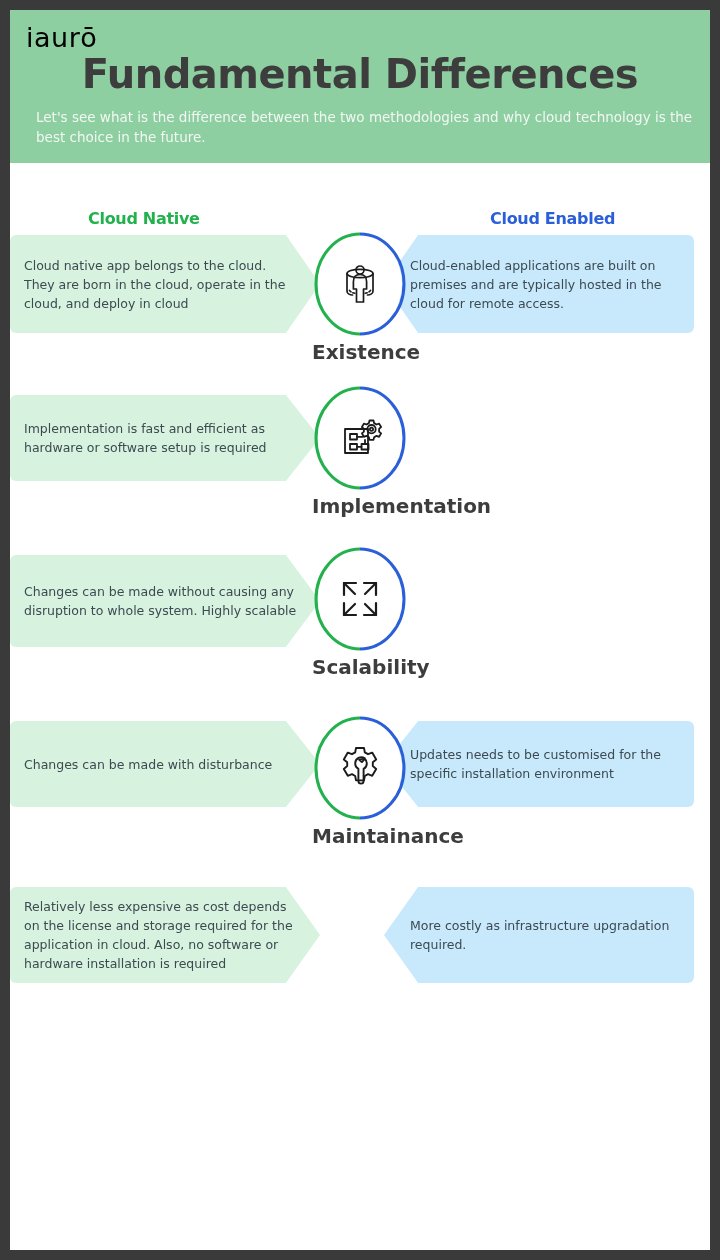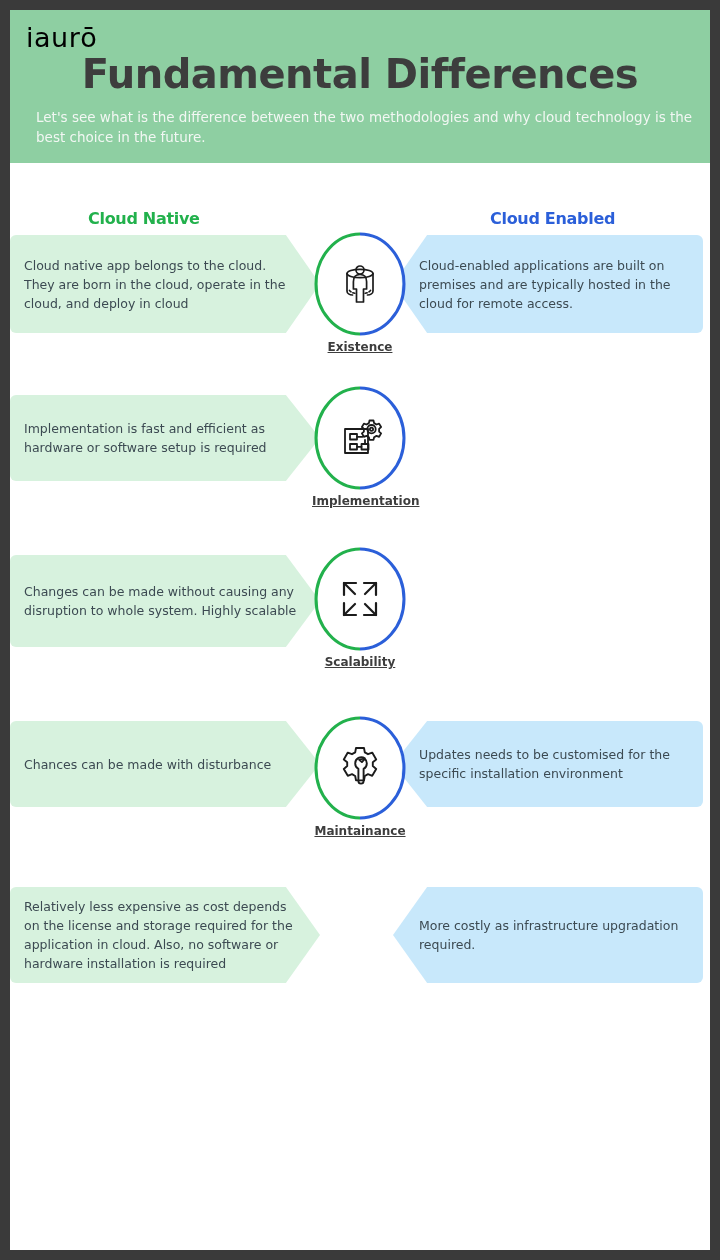--- a/index.html
+++ b/index.html
@@ -111,21 +111,21 @@
     width: 310px;
     background: #d7f2de;
     padding: 10px 22px 10px 14px;
     border-top-left-radius: 6px;
     border-bottom-left-radius: 6px;
     -webkit-clip-path: polygon(0 0, 89% 0, 100% 50%, 89% 100%, 0 100%);
     clip-path: polygon(0 0, 89% 0, 100% 50%, 89% 100%, 0 100%);
   }
 
   .panel.right {
-    right: 7px;
+    right: 16px;
     width: 310px;
     background: #c8e8fb;
     padding: 10px 14px 10px 26px;
     border-top-right-radius: 6px;
     border-bottom-right-radius: 6px;
     -webkit-clip-path: polygon(11% 0, 100% 0, 100% 100%, 11% 100%, 0 50%);
     clip-path: polygon(11% 0, 100% 0, 100% 100%, 11% 100%, 0 50%);
   }
 
   
@@ -159,26 +159,25 @@
   .ring .glyph {
     position: absolute;
     left: 50%;
     top: 50%;
     transform: translate(-50%, -50%);
     width: 48px;
     height: 48px;
   }
   .medallion .cap {
     margin-top: 4px;
-    font-size: 12px;
+    font-size: 20px;
     font-weight: bold;
     color: #3d3d3d;
     font-family: "DejaVu Sans", sans-serif;
     white-space: nowrap;
-    text-decoration: underline;
   }
 
   
   .footer {
     position: absolute;
     left: 0;
     bottom: 0;
     width: 700px;
     height: 53px;
     background: #1559b0;
@@ -286,21 +285,21 @@
                 <path d="M28 40 H40 V28"></path>
                   <path d="M40 40 L29 29"></path>
               </g>
             </svg>
           </div>
           <div class="cap">Scalability</div>
         </div>
       </div>
 
       <div class="row" style="height:166px;">
-        <div class="panel left" style="height:86px;">Chances can be made with disturbance</div>
+        <div class="panel left" style="height:86px;">Changes can be made with disturbance</div>
         <div class="panel right" style="height:86px;">Updates needs to be customised for the specific installation environment</div>
         <div class="medallion" style="top:-5px;">
           <div class="ring">
             <div class="disc"></div>
             <svg class="ringline" viewBox="0 0 92 104">
               <path d="M46 2 A44 50 0 0 0 46 102" fill="none" stroke="#22b14c" stroke-width="3"></path>
               <path d="M46 2 A44 50 0 0 1 46 102" fill="none" stroke="#2b5fd9" stroke-width="3"></path>
             </svg>
             <svg class="glyph" viewBox="0 0 48 48">
               <g fill="none" stroke="#1b1b1b" stroke-width="1.9" stroke-linejoin="round" stroke-linecap="round">

